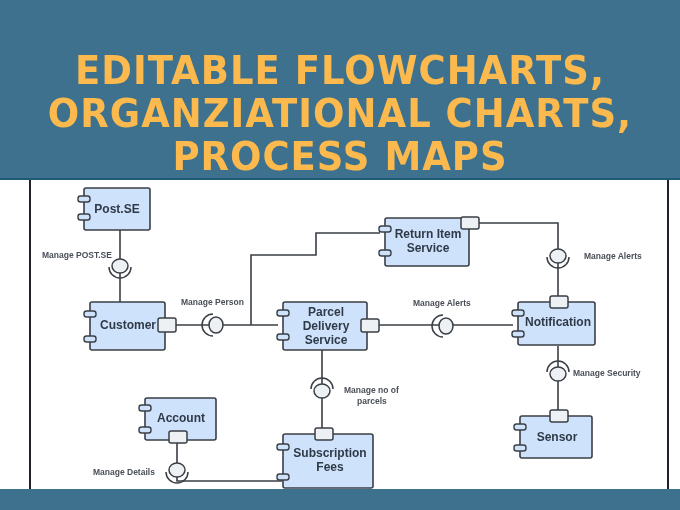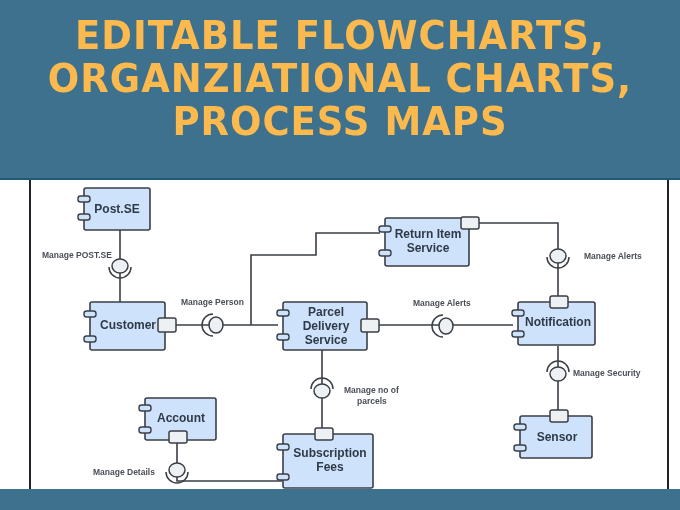--- a/index.html
+++ b/index.html
@@ -4,21 +4,21 @@
 <style>
   html, body { margin: 0; padding: 0; }
   body {
     width: 680px; height: 510px; overflow: hidden; position: relative;
     background: #3d718d;
     font-family: "Liberation Sans", sans-serif;
   }
   .header {
     position: absolute; left: 0; top: 0; width: 680px; height: 178px;
     background: #3d718d;
-    display: flex; flex-direction: column; align-items: center; justify-content: flex-start;
+    display: flex; flex-direction: column; align-items: center; justify-content: flex-end;
   }
   .header-line {
     color: #fbb94e;
     font-family: "DejaVu Sans", sans-serif;
     font-weight: bold;
     font-size: 37px;
     line-height: 43px;
     letter-spacing: 1px;
     text-align: center;
     white-space: nowrap;

